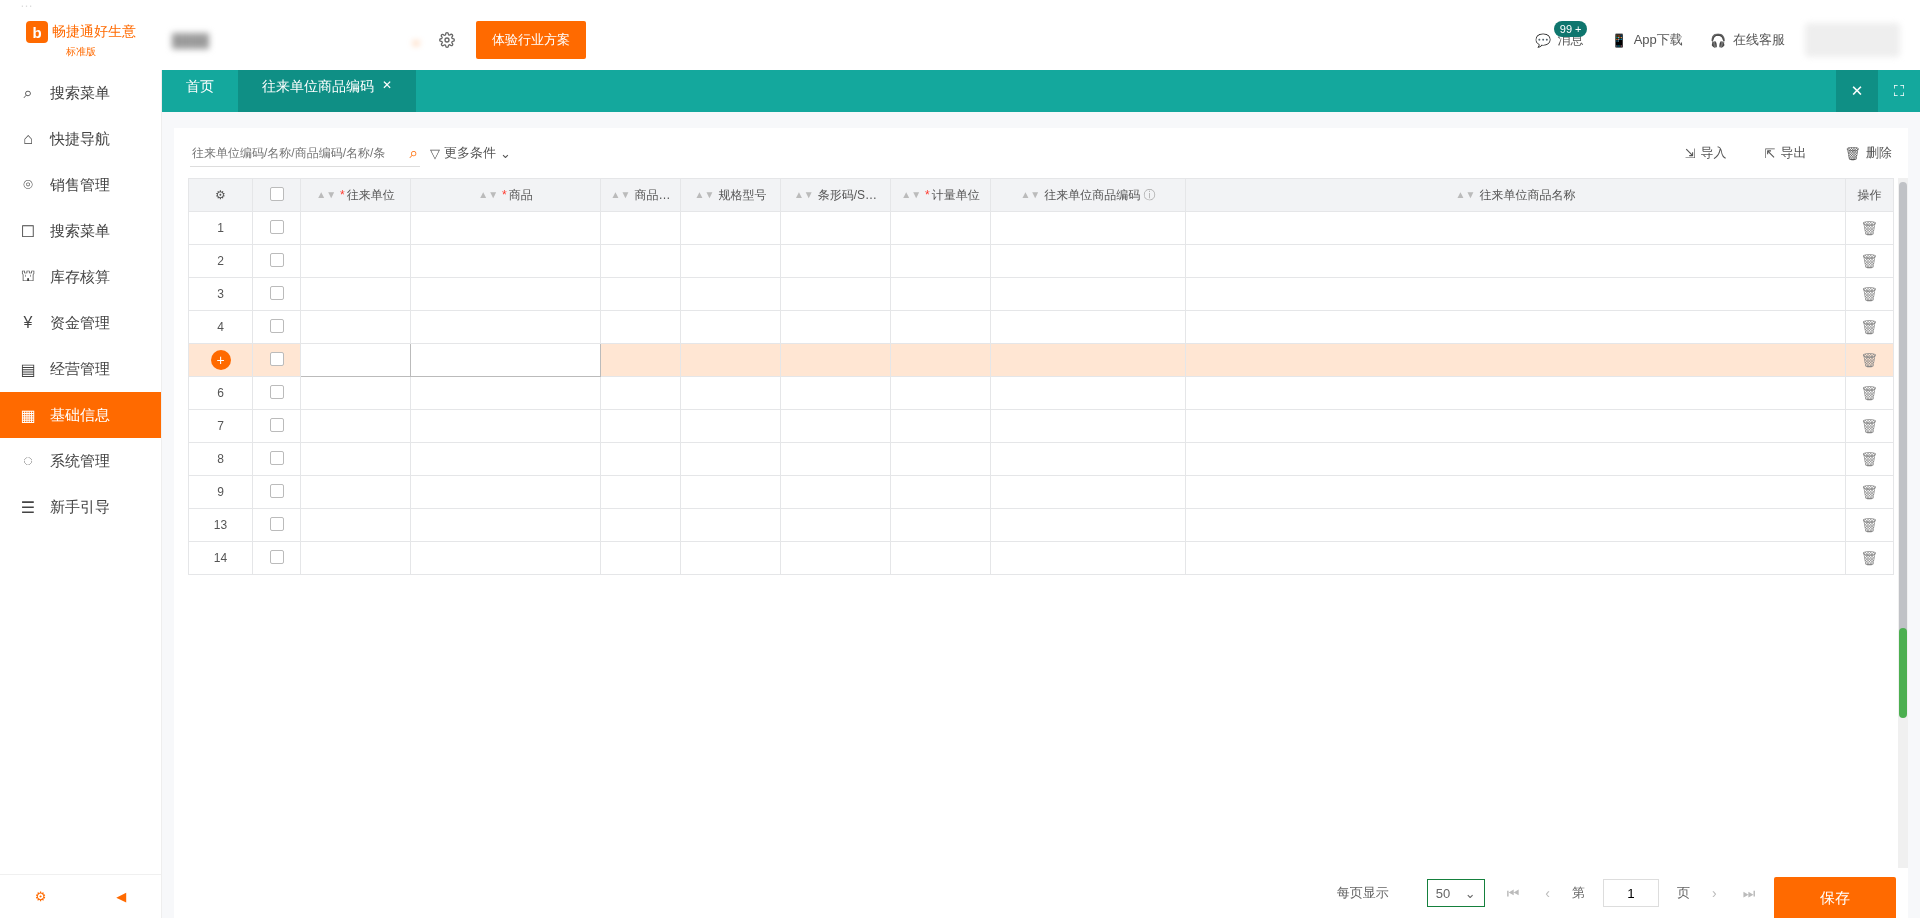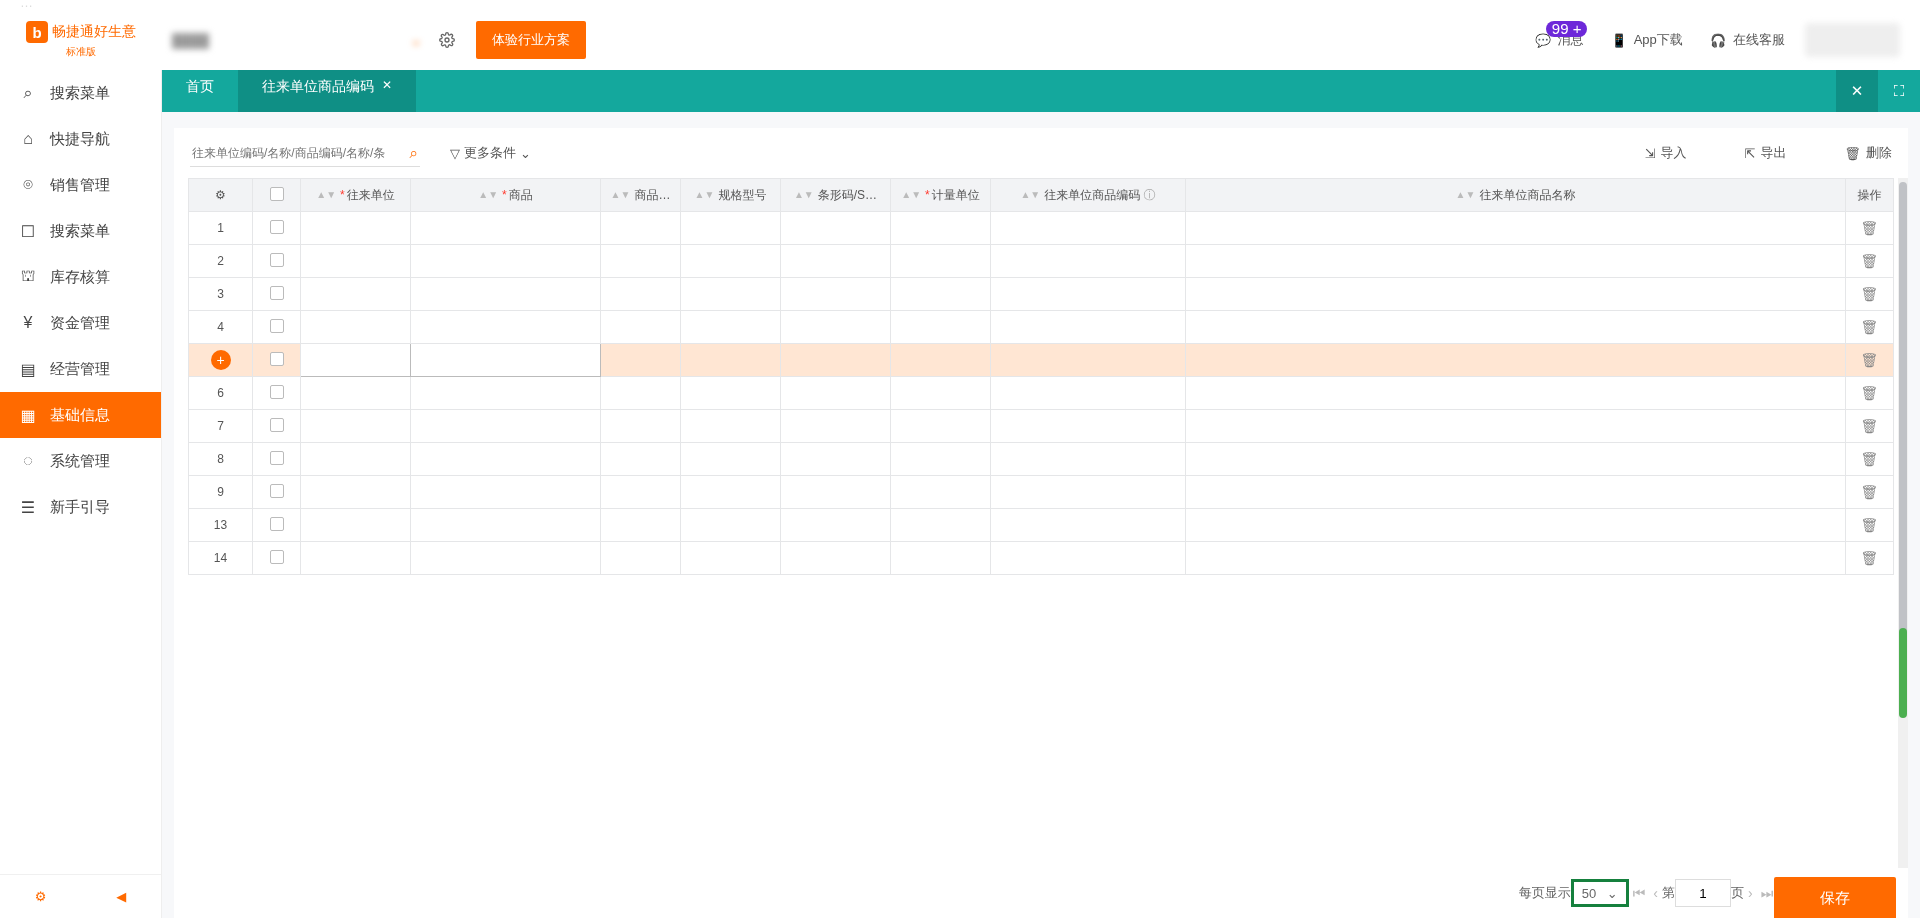--- a/index.html
+++ b/index.html
@@ -16,21 +16,21 @@
   .logo-row { display:flex; align-items:center; gap:4px; }
   .logo-mark { width:22px; height:22px; background:#ff6a00; border-radius:4px; color:#fff; display:flex; align-items:center; justify-content:center; font-weight:bold; font-size:15px; }
   .logo-text { color:#ff6a00; font-size:14px; font-weight:500; }
   .logo-sub { color:#ff6a00; font-size:10px; margin-top:2px; }
   .company-sel { flex: 0 0 270px; height:34px; display:flex; align-items:center; padding:0 10px; color:#999; filter: blur(3px); }
   .chev { color:#ff6a00; margin-left:auto; font-size:14px; }
   .gear-small { width:30px; display:flex; justify-content:center; color:#666; }
   .cta { margin-left:14px; background:#ff6a00; color:#fff; border:none; border-radius:2px; padding:10px 16px; font-size:13px; cursor:pointer; }
   .hdr-spacer { flex:1; }
   .hdr-act { display:flex; align-items:center; gap:6px; margin-left:28px; color:#555; cursor:pointer; position:relative; }
-  .badge { position:absolute; top:-10px; right:-4px; background:#6d28d9; color:#fff; font-size:15px; border-radius:10px; padding:0 6px; line-height:16px; }
+  .badge { position:absolute; top:-10px; right:-4px; background:#0f766e; color:#fff; font-size:11px; border-radius:10px; padding:0 6px; line-height:16px; }
   .avatar-blur { width:95px; height:34px; margin-left:20px; background:#eee; border-radius:4px; filter: blur(3px); }
 
   .body-row { display:flex; height: calc(918px - 70px); }
 
   
   .sidebar { width:162px; background:#fff; display:flex; flex-direction:column; border-right:1px solid #eee; }
   .nav-item { display:flex; align-items:center; gap:12px; padding:0 18px; height:46px; color:#444; cursor:pointer; font-size:15px; }
   .nav-item.active { background:#ff6a00; color:#fff; }
   .nav-icon { width:20px; text-align:center; font-size:16px; }
   .sidebar-foot { margin-top:auto; height:44px; display:flex; align-items:center; justify-content:space-around; color:#ff6a00; border-top:1px solid #f0f0f0; }
@@ -41,21 +41,21 @@
   .tabbar { height:42px; background:#14a89d; display:flex; align-items:stretch; color:#fff; }
   .tab { display:flex; align-items:flex-start; padding:8px 24px; font-size:14px; cursor:pointer; }
   .tab.active { background:#0f8f85; }
   .tab .x { margin-left:8px; font-size:12px; cursor:pointer; }
   .tabbar-spacer { flex:1; }
   .tabbar-btn { width:42px; display:flex; align-items:center; justify-content:center; cursor:pointer; font-size:15px; }
   .tabbar-btn.close { background:#0f8f85; }
 
   .page { flex:1; background:#fff; margin:16px 12px 0 12px; display:flex; flex-direction:column; position:relative; }
 
-  .toolbar { height:50px; display:flex; align-items:center; padding:0 16px; gap:30px; border-bottom:0; }
+  .toolbar { height:50px; display:flex; align-items:center; padding:0 16px; gap:10px; border-bottom:0; }
   .search-wrap { position:relative; width:230px; }
   .search-wrap input { width:100%; height:28px; border:none; border-bottom:1px solid #ddd; padding:0 24px 0 2px; font-size:12px; color:#555; outline:none; }
   .search-wrap .sicon { position:absolute; right:2px; top:5px; color:#ff6a00; font-size:15px; }
   .more-filter { display:flex; align-items:center; gap:4px; color:#555; cursor:pointer; }
   .tb-spacer { flex:1; }
   .tb-link { display:flex; align-items:center; gap:5px; color:#555; cursor:pointer; margin-left:28px; }
 
   
   .grid-wrap { flex:1; overflow:hidden; padding:0 14px; position:relative; }
   table.grid { border-collapse:collapse; width:100%; table-layout:fixed; }
@@ -69,22 +69,22 @@
   .chk { width:14px; height:14px; border:1px solid #bbb; border-radius:2px; display:inline-block; background:#fff; }
   tr.highlight td { background:#ffe6d3; }
   tr.highlight .rownum-cell { background:#ffe6d3; }
   .addbtn { width:20px; height:20px; border-radius:50%; background:#ff6a00; color:#fff; display:inline-flex; align-items:center; justify-content:center; font-size:14px; }
   .editcell { background:#fff !important; border:1px solid #bbb !important; }
   .trash { color:#888; cursor:pointer; font-size:14px; }
   .scroll-ind { position:absolute; right:0; top:0; bottom:0; width:10px; background:#f0f0f0; }
   .scroll-thumb { position:absolute; right:1px; top:4px; width:8px; height:460px; background:#c0c2c6; border-radius:4px; }
   .scroll-thumb.green { background:#4caf50; top:auto; bottom:150px; height:90px; }
 
-  .pager { height:50px; display:flex; align-items:center; justify-content:flex-end; padding:0 24px; color:#666; font-size:13px; }
-  .pager .sel { width:58px; height:28px; border:3px solid #15803d; display:flex; align-items:center; justify-content:space-between; padding:0 8px; }
+  .pager { height:50px; display:flex; align-items:center; justify-content:flex-end; padding:0 24px; gap:18px; color:#666; font-size:13px; }
+  .pager .sel { width:58px; height:28px; border:1px solid #15803d; display:flex; align-items:center; justify-content:space-between; padding:0 8px;margin-left:20px; }
   .pager .pginput { width:56px; height:28px; border:1px solid #ddd; text-align:center; }
   .pager .nav { color:#bbb; cursor:pointer; font-size:14px; padding:0 4px; }
 
   .footer-save { position:absolute; right:12px; bottom:-2px; }
   .save-btn { background:#ff6a00; color:#fff; border:none; padding:12px 46px; font-size:15px; cursor:pointer; border-radius:2px 2px 0 0; }
 
   svg { display:block; }
 </style>
 </head>
 <body>

